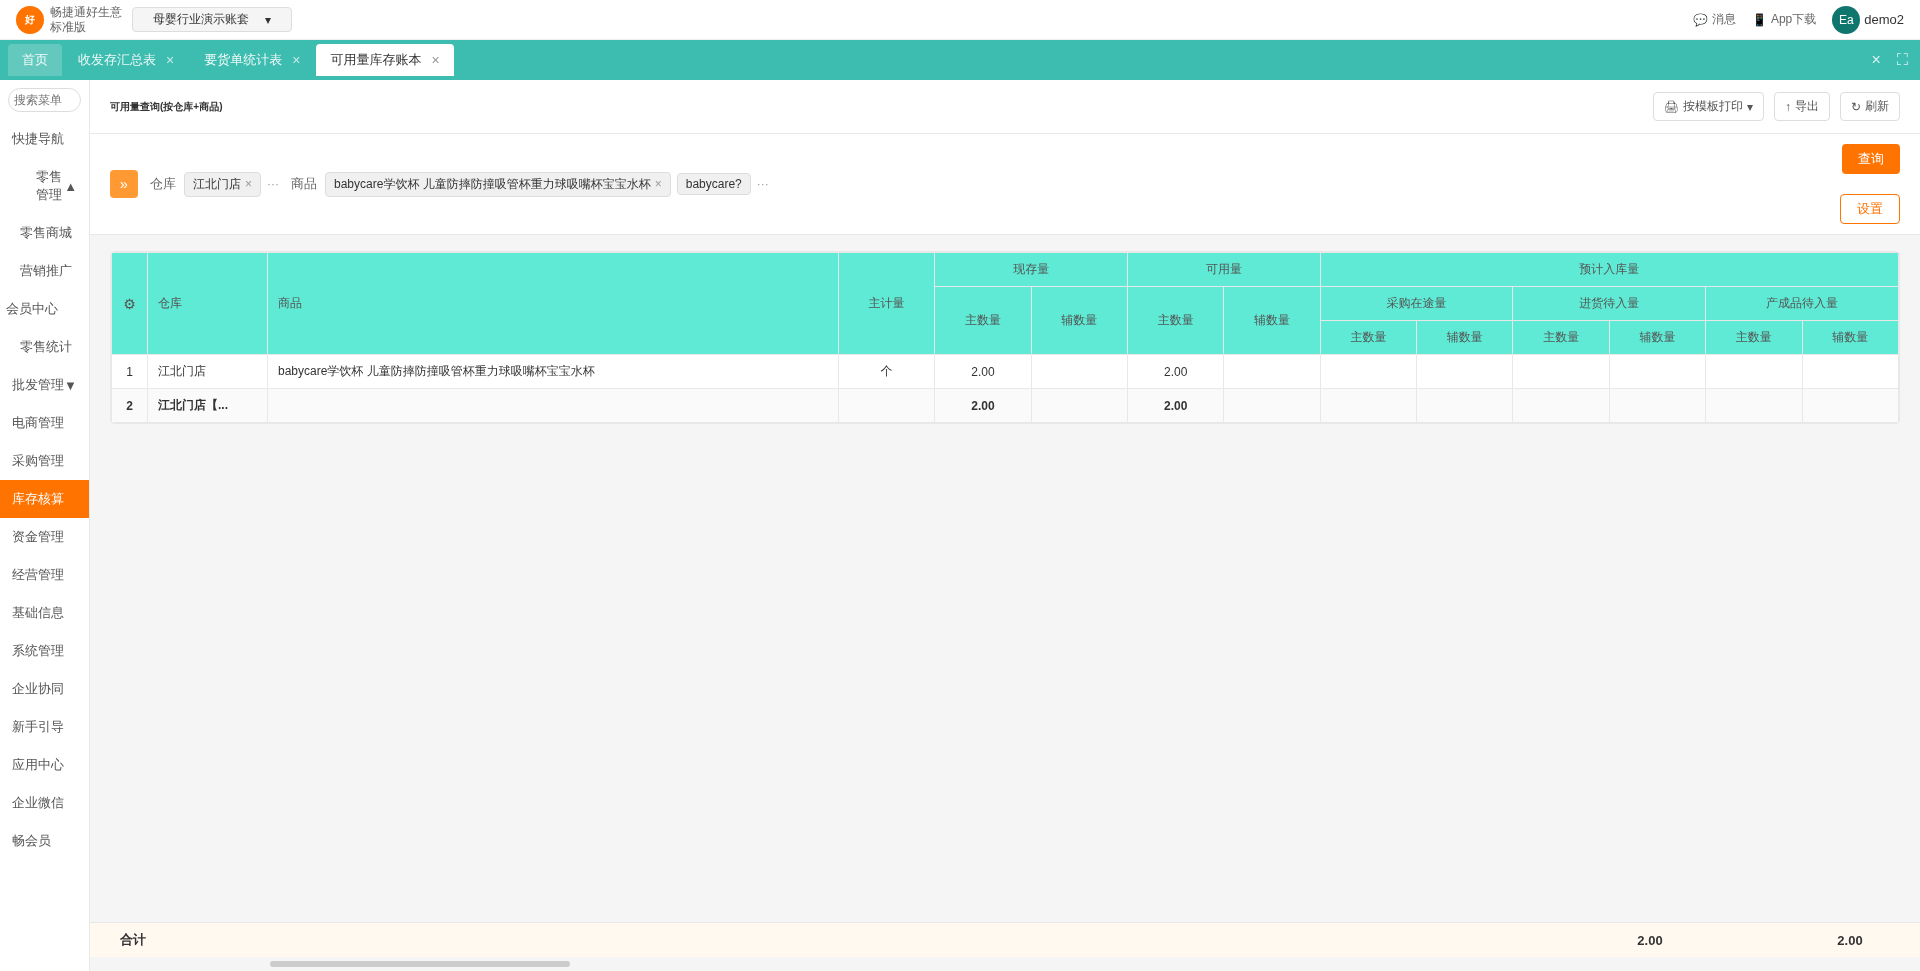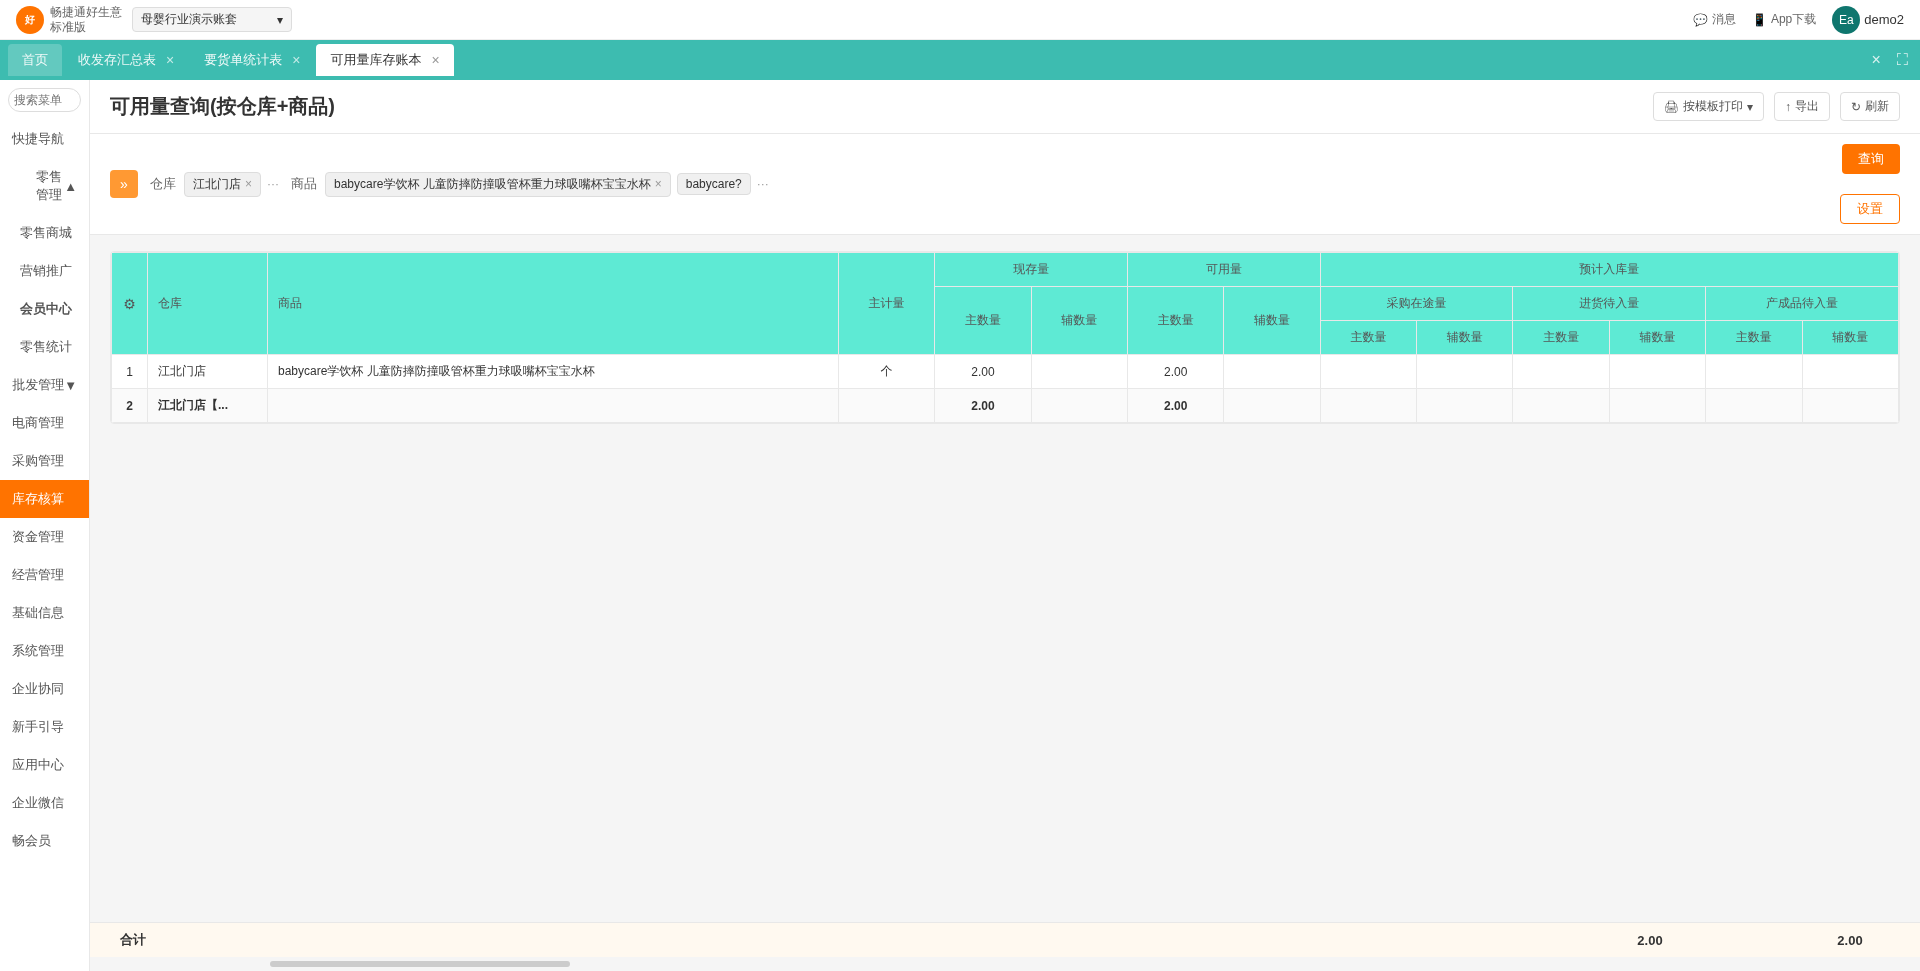--- a/index.html
+++ b/index.html
@@ -4,21 +4,21 @@
   <style>
     * { margin: 0; padding: 0; box-sizing: border-box; }
     body { font-family: 'Microsoft YaHei', sans-serif; font-size: 13px; background: #f5f5f5; color: #333; width: 1920px; height: 971px; overflow: hidden; display: flex; flex-direction: column; }
 
     
     .top-bar { height: 40px; background: #fff; display: flex; align-items: center; justify-content: space-between; padding: 0 16px; border-bottom: 1px solid #eee; flex-shrink: 0; }
     .top-bar-left { display: flex; align-items: center; gap: 10px; }
     .logo-area { display: flex; align-items: center; gap: 6px; }
     .logo-icon { width: 28px; height: 28px; background: #ff7300; border-radius: 50%; display: flex; align-items: center; justify-content: center; color: white; font-size: 10px; font-weight: bold; }
     .logo-text { font-size: 12px; color: #666; line-height: 1.2; }
-    .industry-selector { display: flex; align-items: center; gap: 4px; background: #f5f5f5; border: 1px solid #ddd; border-radius: 4px; padding: 3px 8px; cursor: pointer; font-size: 12px; color: #333; min-width: 160px; justify-content: space-between; }
+    .industry-selector { display: flex; align-items: center; gap: 4px; background: #f5f5f5; border: 1px solid #ddd; border-radius: 4px; padding: 3px 20px; cursor: pointer; font-size: 12px; color: #333; min-width: 160px; justify-content: space-between; }
     .top-bar-right { display: flex; align-items: center; gap: 16px; }
     .top-bar-btn { display: flex; align-items: center; gap: 4px; font-size: 12px; color: #666; cursor: pointer; }
     .avatar { width: 28px; height: 28px; border-radius: 50%; background: #4a90d9; display: flex; align-items: center; justify-content: center; color: white; font-size: 11px; overflow: hidden; }
     .username { font-size: 13px; color: #333; }
 
     
     .nav-tabs { height: 40px; background: #3dbcb0; display: flex; align-items: center; padding: 0 8px; gap: 2px; flex-shrink: 0; }
     .nav-tab { height: 32px; padding: 0 14px; display: flex; align-items: center; gap: 6px; cursor: pointer; font-size: 13px; color: rgba(255,255,255,0.9); border-radius: 4px 4px 0 0; white-space: nowrap; }
     .nav-tab.active { background: #fff; color: #333; border-radius: 4px 4px 0 0; }
     .nav-tab.home { background: rgba(255,255,255,0.2); }
@@ -35,21 +35,21 @@
     .sidebar-search { padding: 8px; }
     .sidebar-search input { width: 100%; border: 1px solid #ddd; border-radius: 12px; padding: 4px 5px; font-size: 12px; }
     .sidebar-nav-item { padding: 10px 12px; cursor: pointer; font-size: 13px; color: #555; display: flex; align-items: center; justify-content: space-between; }
     .sidebar-nav-item.active { color: #ff7300; background: #fff3ea; }
 
     
     .content-area { flex: 1; display: flex; flex-direction: column; overflow: hidden; background: #f5f5f5; }
 
     
     .page-header { background: #fff; padding: 12px 20px 0; display: flex; align-items: center; justify-content: space-between; border-bottom: 1px solid #e8e8e8; flex-shrink: 0; }
-    .page-title { font-size: 20px; font-weight: bold; color: #333; padding-bottom: 12px; }
+    .page-title { font-size: 10px; font-weight: bold; color: #333; padding-bottom: 12px; }
     .page-header-actions { display: flex; align-items: center; gap: 10px; padding-bottom: 12px; }
     .action-btn { display: flex; align-items: center; gap: 4px; padding: 5px 10px; border: 1px solid #ddd; border-radius: 4px; background: #fff; cursor: pointer; font-size: 12px; color: #555; }
 
     
     .filter-bar { background: #fff; padding: 10px 20px; display: flex; align-items: center; gap: 12px; border-bottom: 1px solid #e8e8e8; flex-shrink: 0; }
     .expand-btn { width: 28px; height: 28px; background: #ff9933; border-radius: 4px; display: flex; align-items: center; justify-content: center; cursor: pointer; color: white; font-size: 14px; flex-shrink: 0; }
     .filter-group { display: flex; align-items: center; gap: 8px; }
     .filter-label { font-size: 13px; color: #666; white-space: nowrap; }
     .filter-tags { display: flex; align-items: center; gap: 6px; flex-wrap: wrap; }
     .filter-tag { background: #f0f0f0; border: 1px solid #ddd; border-radius: 4px; padding: 3px 8px; font-size: 12px; color: #333; display: flex; align-items: center; gap: 4px; }
@@ -147,27 +147,27 @@
     <div class="sidebar-nav-item" style="justify-content:space-between;padding-left:36px;">
       <span>零售管理</span>
       <span>▲</span>
     </div>
     <div class="sidebar-nav-item" style="padding-left:20px;">
       <span>零售商城</span>
     </div>
     <div class="sidebar-nav-item" style="padding-left:20px;">
       <span>营销推广</span>
     </div>
-    <div class="sidebar-nav-item" style="padding-left:20px;font-weight:bold;">
+    <div class="sidebar-nav-item" style="padding-left:6px;">
       <span>会员中心</span>
     </div>
     <div class="sidebar-nav-item" style="padding-left:20px;">
       <span>零售统计</span>
     </div>
-    <div class="sidebar-nav-item" style="justify-content:flex-end;">
+    <div class="sidebar-nav-item" style="justify-content:flex-start;">
       <span>批发管理</span>
       <span>▼</span>
     </div>
     <div class="sidebar-nav-item">
       <span>电商管理</span>
     </div>
     <div class="sidebar-nav-item">
       <span>采购管理</span>
     </div>
     <div class="sidebar-nav-item active" style="background:#ff7300; color:#fff; border-radius:0;">

